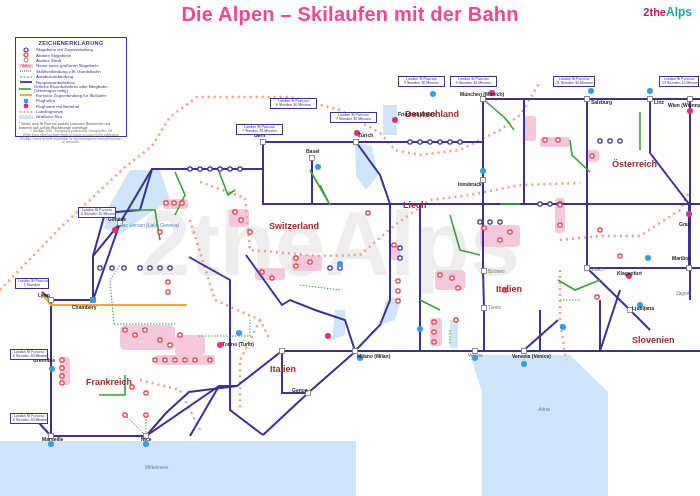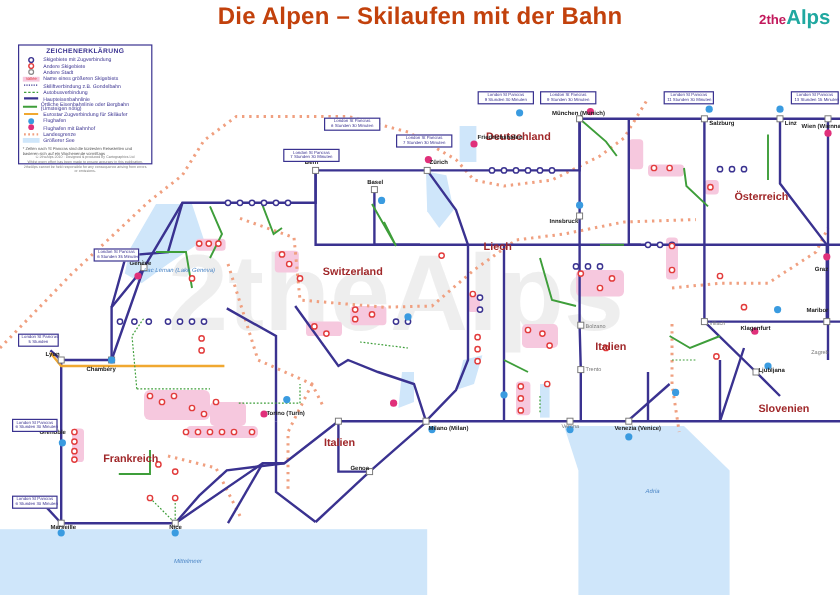--- a/index.html
+++ b/index.html
@@ -1,19 +1,19 @@
 <!DOCTYPE html>
 <html><head>
 <meta charset="utf-8">
 <style>
   html, body { margin:0; padding:0; background:#ffffff; }
   body { width:700px; height:496px; position:relative; overflow:hidden; font-family:"Liberation Sans", sans-serif; }
-  .title { position:absolute; left:0; width:700px; top:3px; text-align:center; font-weight:bold; font-size:20px; color:#c2410c; letter-spacing:0.2px; }
+  .title { position:absolute; left:0; width:700px; top:3px; text-align:center; font-weight:bold; font-size:20px; color:#ec4899; letter-spacing:0.2px; }
   .logo { position:absolute; right:8px; top:5px; font-weight:bold; color:#c2185b; font-size:11px; }
-  .logo .big { color:#20a8a0; font-size:17px; }
+  .logo .big { color:#20a8a0; font-size:12px; }
   .legend { position:absolute; left:15px; top:37px; width:112px; height:100px; border:1.5px solid #3a3290; background:#fff; font-size:4.3px; color:#3a3290; padding:2px 3px; box-sizing:border-box; }
   .legend h4 { margin:0 0 1px 0; font-size:5.6px; text-align:center; color:#3a3290; letter-spacing:0.3px; }
   .legend .row { display:flex; align-items:center; height:5.4px; white-space:nowrap; }
   .legend .sym { width:14px; display:inline-flex; justify-content:center; align-items:center; margin-right:3px; }
   .legend .note { font-size:3.4px; color:#555; margin-top:2px; line-height:4.2px; }
   .legend .credit { font-size:3px; color:#777; text-align:center; line-height:3.8px; }
   svg.map { position:absolute; left:0; top:0; }
   .lbl { font-family:"Liberation Sans", sans-serif; font-size:4.6px; fill:#777; }
   .lbl-b { font-weight:bold; fill:#222; font-size:5px; }
   .country { font-family:"Liberation Sans", sans-serif; font-size:9px; font-weight:bold; fill:#a0282a; }

